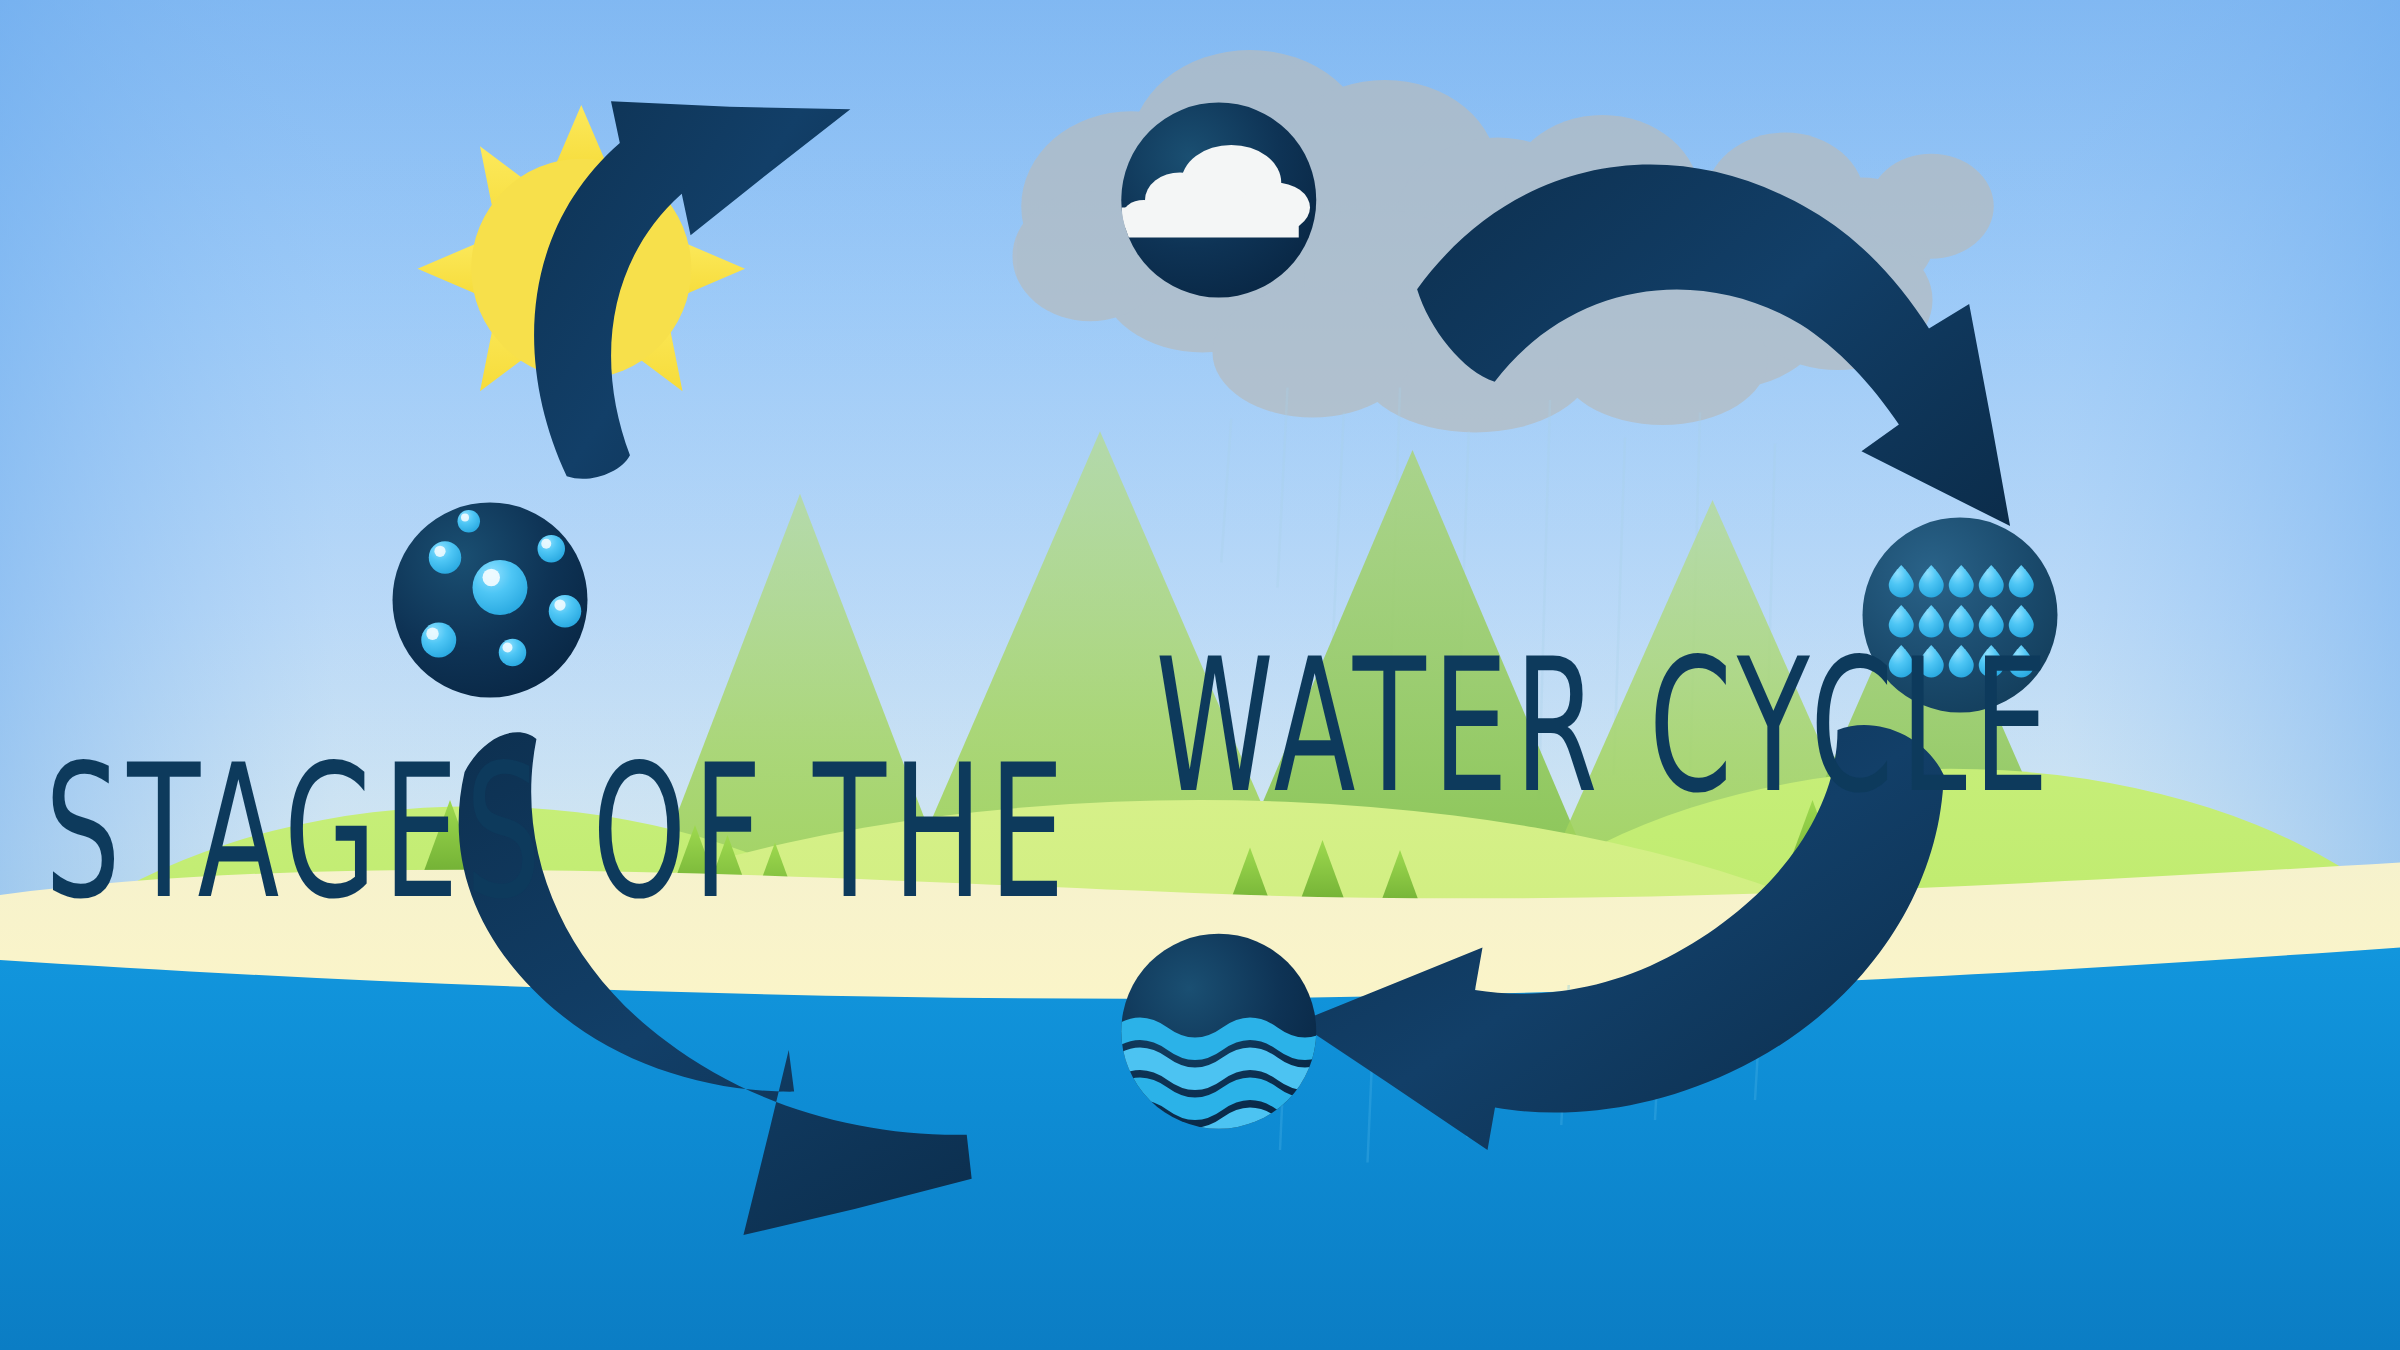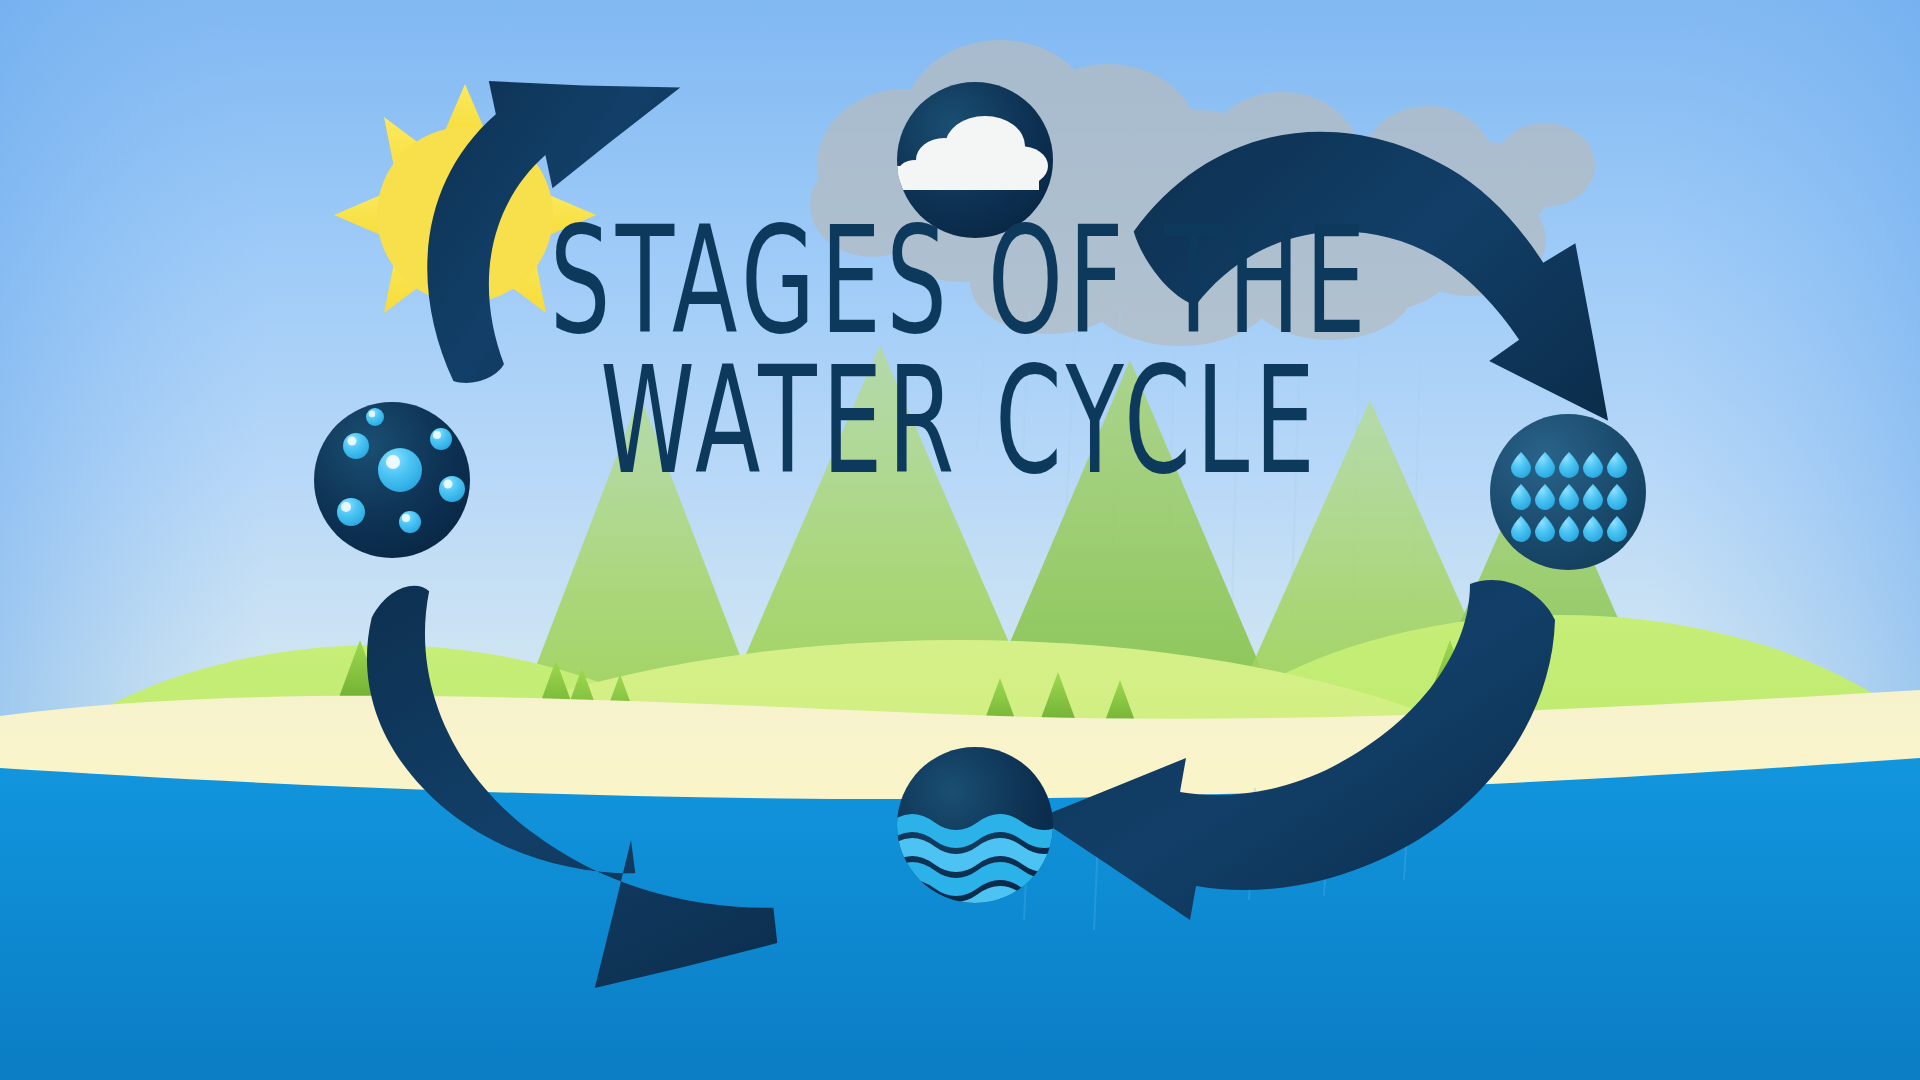--- a/index.html
+++ b/index.html
@@ -12,21 +12,21 @@
     position: relative;
     width: 1920px;
     height: 1080px;
     overflow: hidden;
   }
   #scene { position: absolute; inset: 0; }
   .title-layer {
     position: absolute;
     inset: 0;
     display: flex;
-    flex-direction: column;
+    flex-direction: row;
     align-items: center;
     justify-content: flex-start;
     pointer-events: none;
   }
   .title-line {
     color: #0d3a5c;
     font-family: "DejaVu Sans", sans-serif;
     font-weight: 400;
     letter-spacing: 0.055em;
     line-height: 0.92;

